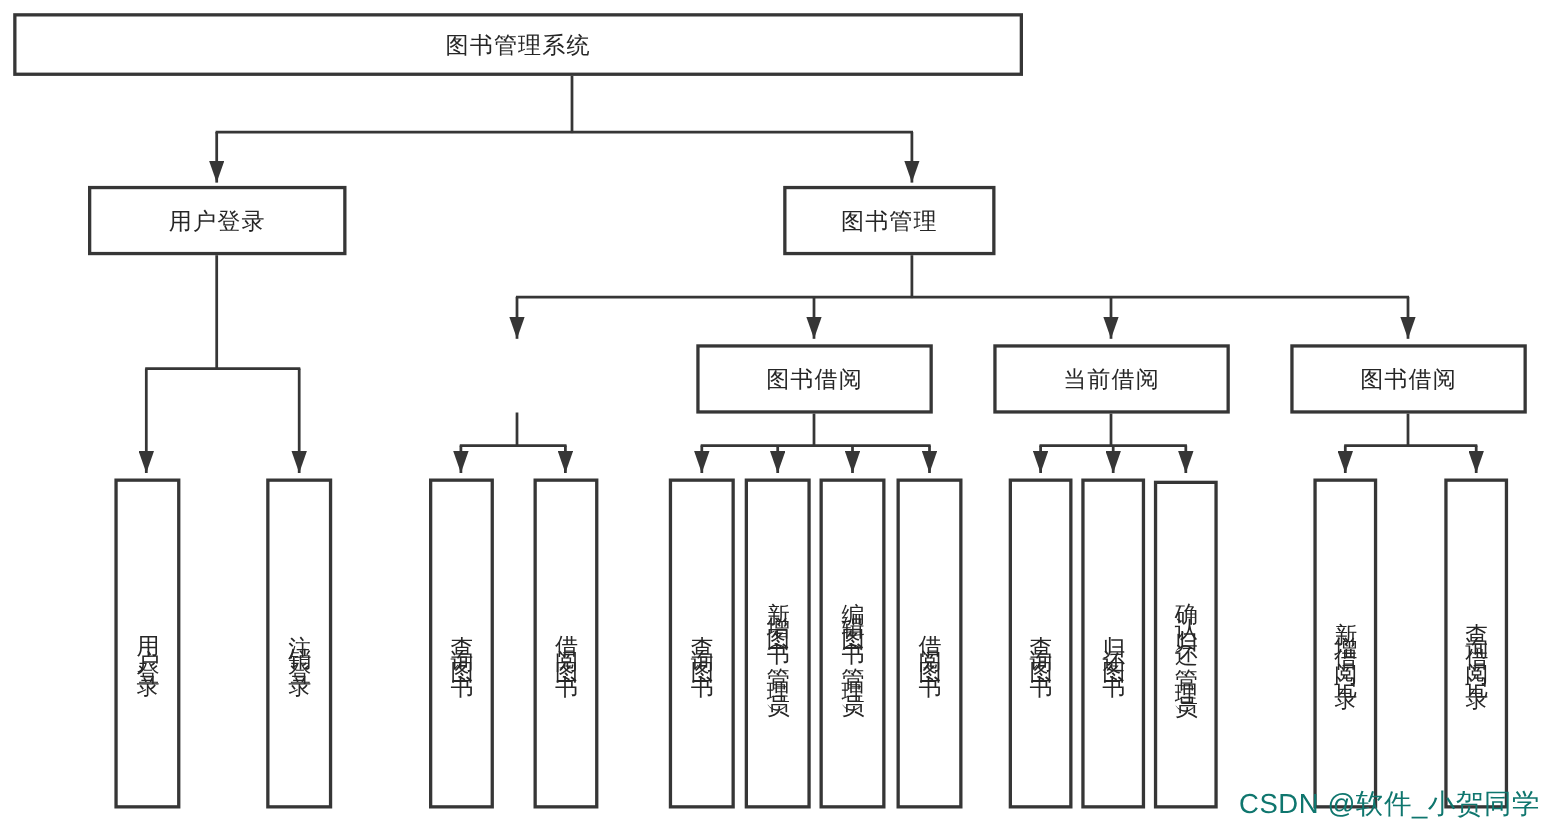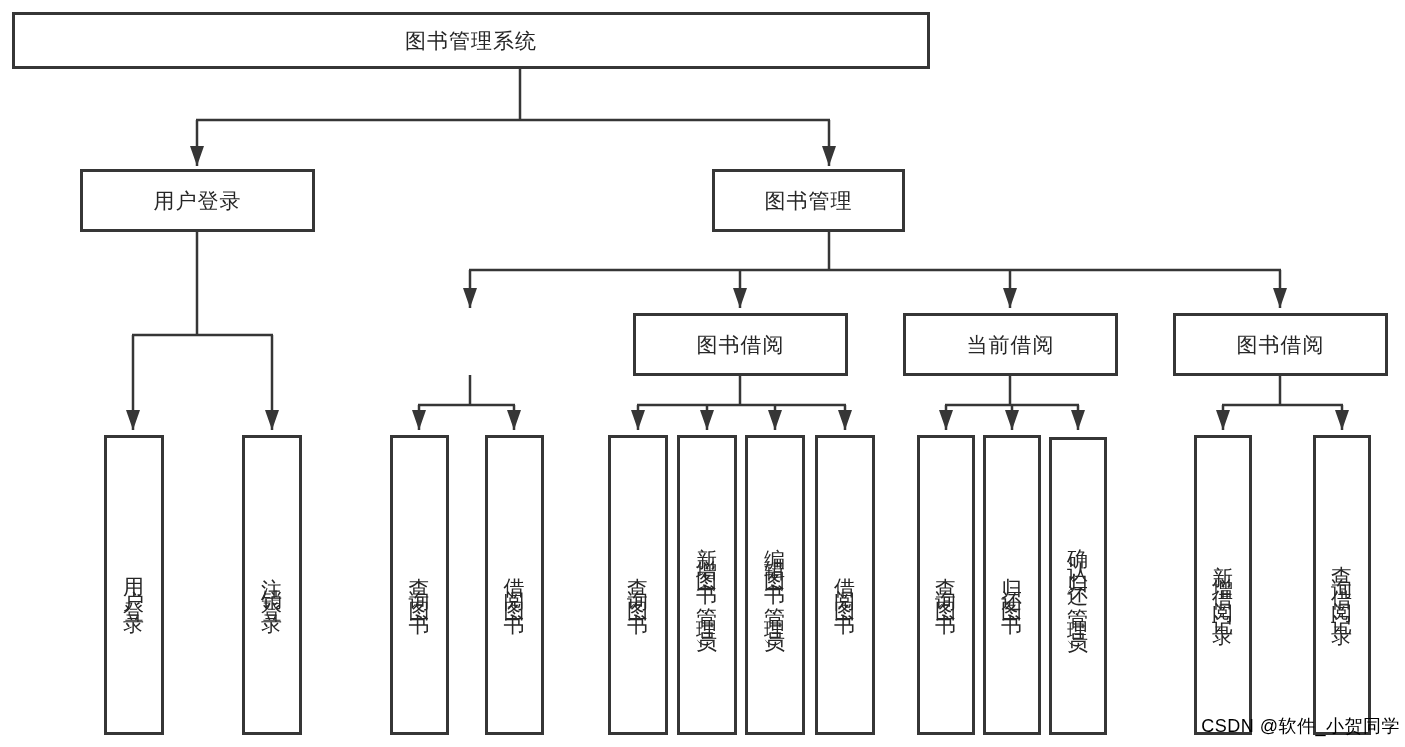--- a/index.html
+++ b/index.html
@@ -31,22 +31,22 @@
     text-orientation:mixed;
     font-size:21px;
     line-height:1;
     letter-spacing:12px;
     white-space:nowrap;
   }
   .watermark{
     position:absolute;
     right:5px;top:714px;
     z-index:2;
-    font-size:18px;
-    color:#000000;
+    font-size:25px;
+    color:#0f766e;
     letter-spacing:0.5px;
     white-space:nowrap;
   }
 </style>
 </head>
 <body>
 
 <div class="canvas">
 
   <svg class="connectors" width="1405" height="747" viewBox="0 0 1405 747">

